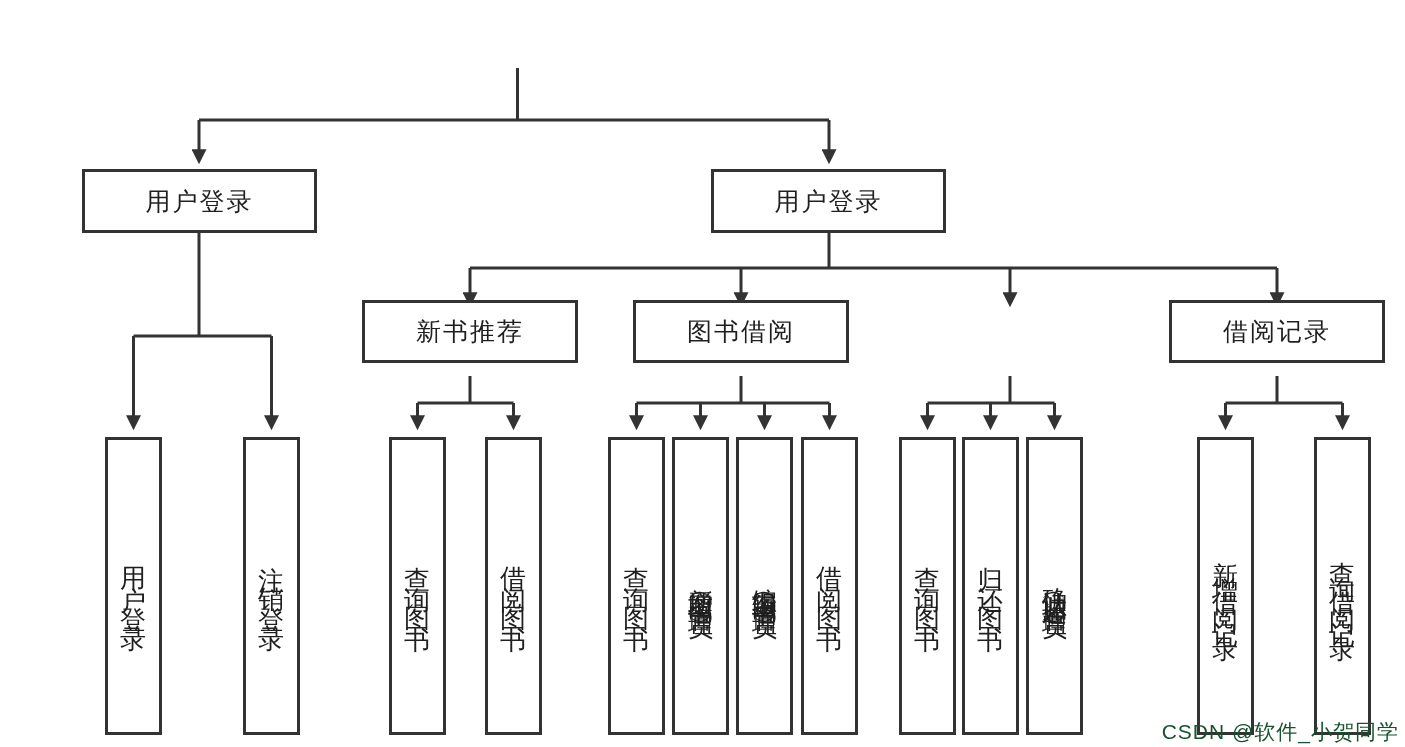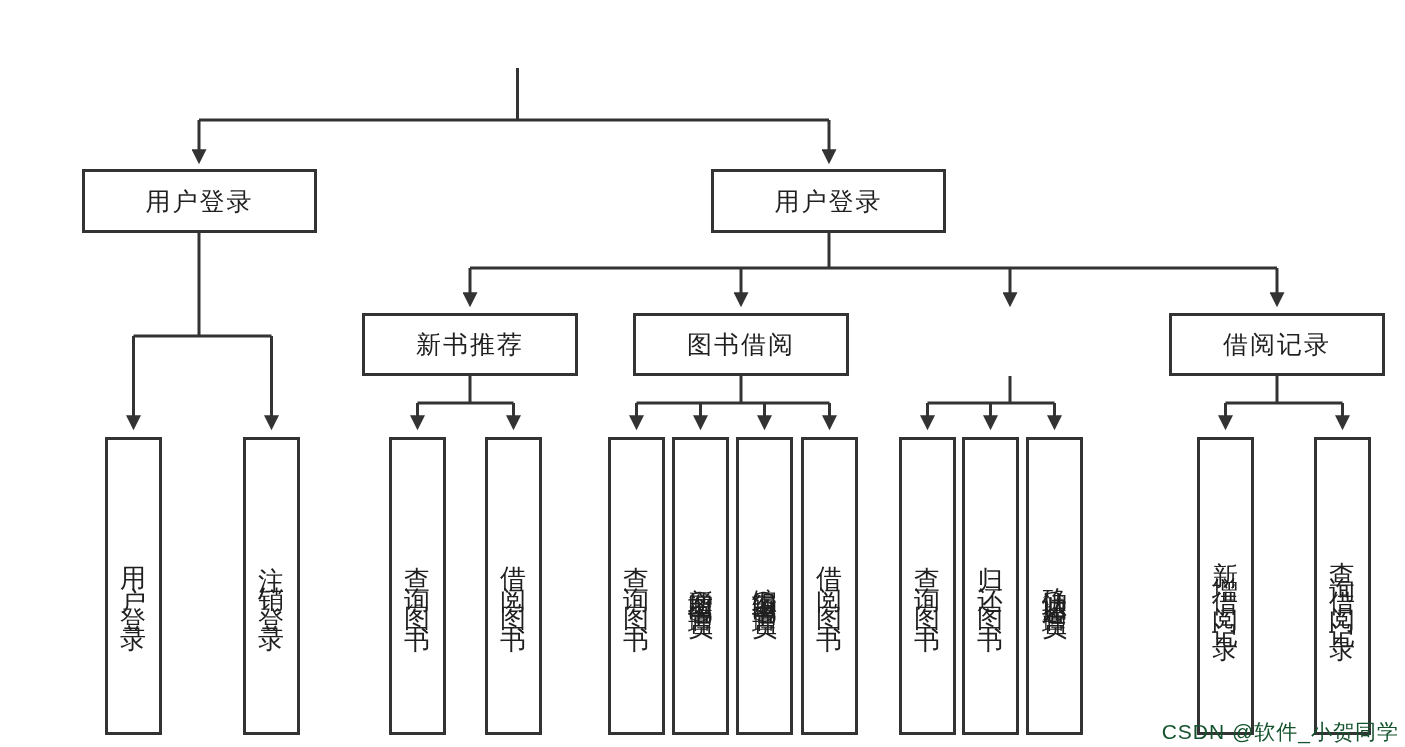--- a/index.html
+++ b/index.html
@@ -23,21 +23,21 @@
     justify-content: center;
     text-align: center;
     z-index: 1;
     font-size: 25px;
     letter-spacing: 2px;
   }
   
   .root  { left: 13px;   top: 13px;  width: 1008px; height: 55px; }
   .lv2-a { left: 82px;   top: 169px; width: 235px;  height: 64px; }
   .lv2-b { left: 711px;  top: 169px; width: 235px;  height: 64px; }
-  .lv3   { top: 313px; height: 63px; width: 216px; }
+  .lv3   { top: 300px; height: 63px; width: 216px; }
   .lv3-a { left: 362px; }
   .lv3-b { left: 633px; }
   .lv3-c { left: 902px; }
   .lv3-d { left: 1169px; }
   
   .leaf  { top: 437px; height: 298px; width: 57px; }
   .leaf .vtxt {
     writing-mode: vertical-rl;
     font-size: 26px;
     letter-spacing: 20px;

